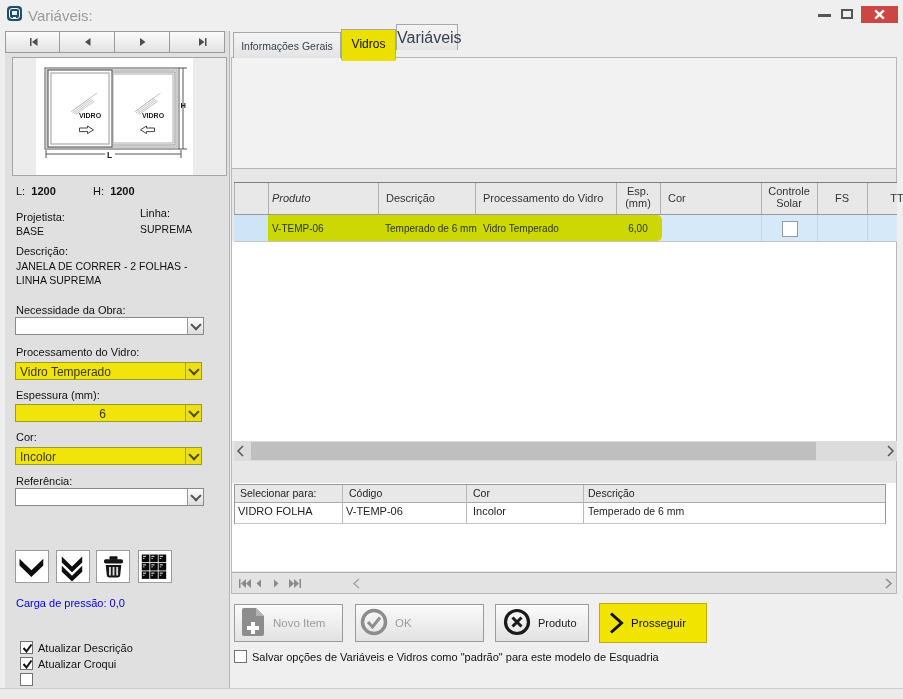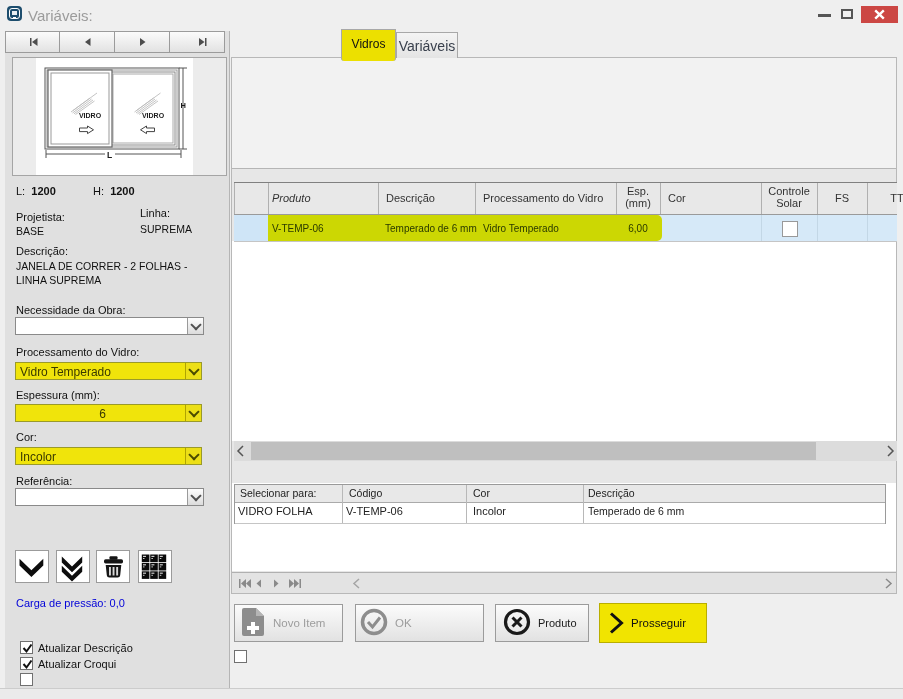--- a/index.html
+++ b/index.html
@@ -210,22 +210,23 @@
       <svg width="13" height="13">
         <path d="M2.5 6 L5.5 9.5 L10.5 2.5" stroke="#111" stroke-width="2" fill="none"></path>
       </svg>
     </div>
   <div class="lbl" style="left:38px;top:658px;">Atualizar Croqui</div>
   <div class="cb" style="left:20px;top:673px;"></div>
   <div class="lbl" style="left:38px;top:714px;color:#222;margin-top:48px;">Ver Var. Técnicas</div>
 
   <div class="abs" id="rightpanel" style="left:231px;top:57px;width:666px;height:537px;background:#e7e7e7;border:1px solid #b8b8b8;box-sizing:border-box;"></div>
 
+  <div class="abs" style="left:233px;top:32px;width:108px;height:26px;background:linear-gradient(#f4f4f4,#e4e4e4);border:1px solid #a8a8a8;border-bottom:none;box-sizing:border-box;font-size:10.5px;color:#39404d;text-align:center;line-height:26px;">Informações Gerais</div>
   <div class="abs" style="left:341px;top:29px;width:55px;height:32px;border-radius:0 0 3px 3px;z-index:5;background:#ece000;border:1px solid #a8a8a8;border-bottom:none;box-sizing:border-box;font-size:12px;color:#111;text-align:center;line-height:28px;">Vidros</div>
-  <div class="abs" style="left:396px;top:32px;width:62px;height:26px;background:linear-gradient(#f4f4f4,#e4e4e4);border:1px solid #a8a8a8;border-bottom:none;box-sizing:border-box;font-size:14px;color:#39404d;text-align:center;line-height:26px;">Variáveis</div>
+  <div class="abs" style="left:396px;top:24px;width:62px;height:26px;background:linear-gradient(#f4f4f4,#e4e4e4);border:1px solid #a8a8a8;border-bottom:none;box-sizing:border-box;font-size:16px;color:#39404d;text-align:center;line-height:26px;">Variáveis</div>
 
   <div class="abs" style="left:232px;top:58px;width:664px;height:110px;background:#f2f2f2;border-bottom:1px solid #b5b5b5;"></div>
 
   <div class="abs" style="left:232px;top:241px;width:664px;height:200px;background:#fff;"></div>
 
   <div class="abs" id="t1" style="left:234px;top:182px;width:663px;height:59px;font-size:11px;color:#333;">
     <div class="abs" style="left:0;top:0;width:663px;height:32px;background:#e8e8e8;border-top:1px solid #808080;box-sizing:border-box;"></div>
 
     <div class="abs hb" style="left:0px;top:1px;width:1px;height:31px;background:#b0b0b0;"></div>
     <div class="abs hb" style="left:34px;top:1px;width:1px;height:31px;background:#b0b0b0;"></div>
@@ -327,16 +328,17 @@
   </svg>
   <div class="lbl" style="left:538px;top:617px;font-size:11px;color:#1a1a1a;">Produto</div>
 
   <div class="abs" style="left:599px;top:603px;width:108px;height:40px;background:#f1e400;border:1px solid #b9ae00;box-sizing:border-box;"></div>
   <svg class="abs" style="left:608px;top:612px;" width="20" height="22">
     <path d="M3 1.5 L13.5 11 L3 20.5" stroke="#111" stroke-width="3" fill="none"></path>
   </svg>
   <div class="lbl" style="left:631px;top:617px;font-size:11.5px;color:#111;">Prosseguir</div>
 
   <div class="cb" style="left:234px;top:650px;"></div>
+  <div class="lbl" style="left:252px;top:651px;color:#111;">Salvar opções de Variáveis e Vidros como "padrão" para este modelo de Esquadria</div>
 
   <div class="abs" style="left:0;top:688px;width:903px;height:1px;background:#cccccc;"></div>
   <div class="abs" style="left:0;top:689px;width:903px;height:10px;background:#ebebeb;"></div>
 </div>
 
 </body></html>

